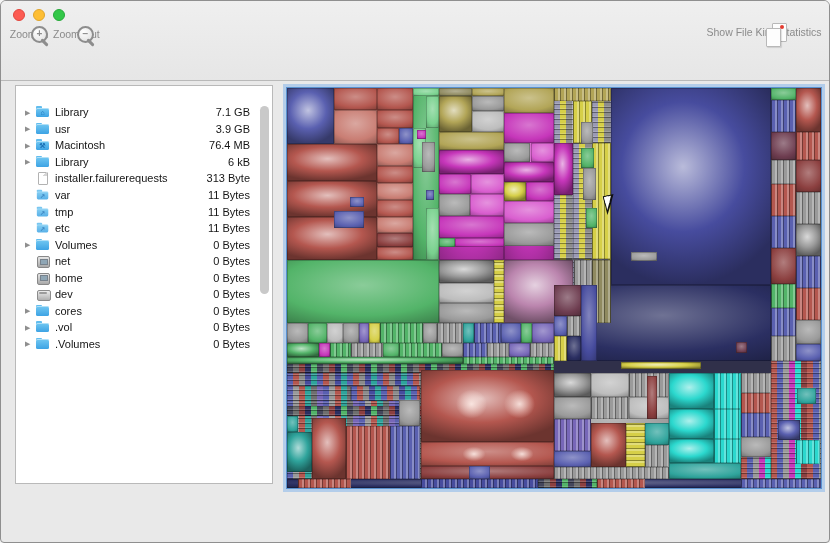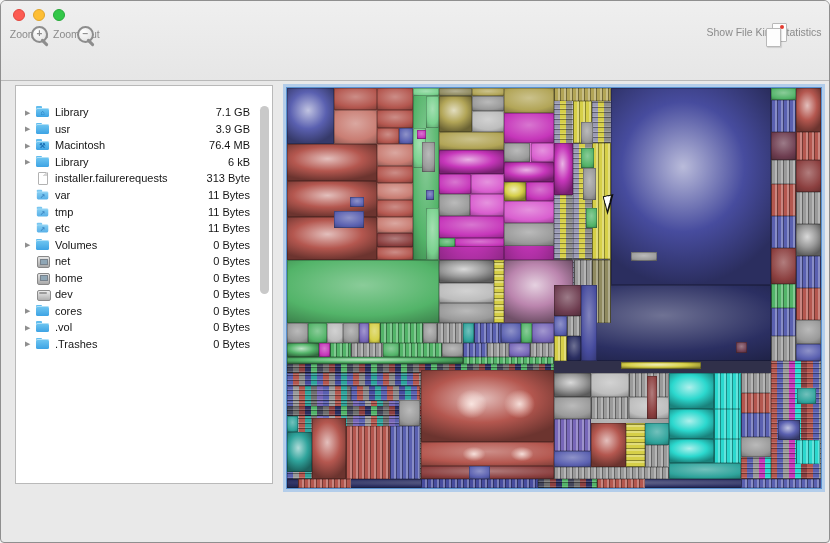--- a/index.html
+++ b/index.html
@@ -211,21 +211,21 @@
         </div>
         <div class="row">
           <span class="tri">▶</span>
           <span class="fico folder"></span>
           <span class="name">.vol</span>
           <span class="size">0 Bytes</span>
         </div>
         <div class="row">
           <span class="tri">▶</span>
           <span class="fico folder"></span>
-          <span class="name">.Trashes</span>
+          <span class="name">.Volumes</span>
           <span class="size">0 Bytes</span>
         </div>
       </div>
     <div class="vscroll"></div>
   </div>
 
   <div class="treemap" id="treemap">
       <div class="tm-block" style="left: 0%; top: 0%; width: 23.6%; height: 43%; background: radial-gradient(90% 80% at 50% 40%, rgb(204, 141, 135) 0%, rgb(180, 87, 79) 60%, rgb(117, 57, 51) 100%);"></div>
       <div class="tm-block" style="left: 23.6%; top: 0%; width: 4.8%; height: 43%; background: radial-gradient(90% 80% at 50% 40%, rgb(138, 204, 153) 0%, rgb(83, 180, 105) 60%, rgb(54, 117, 68) 100%);"></div>
       <div class="tm-block" style="left: 28.4%; top: 0%; width: 12.2%; height: 43%; background: radial-gradient(90% 80% at 50% 40%, rgb(216, 118, 208) 0%, rgb(198, 54, 186) 60%, rgb(129, 35, 121) 100%);"></div>

